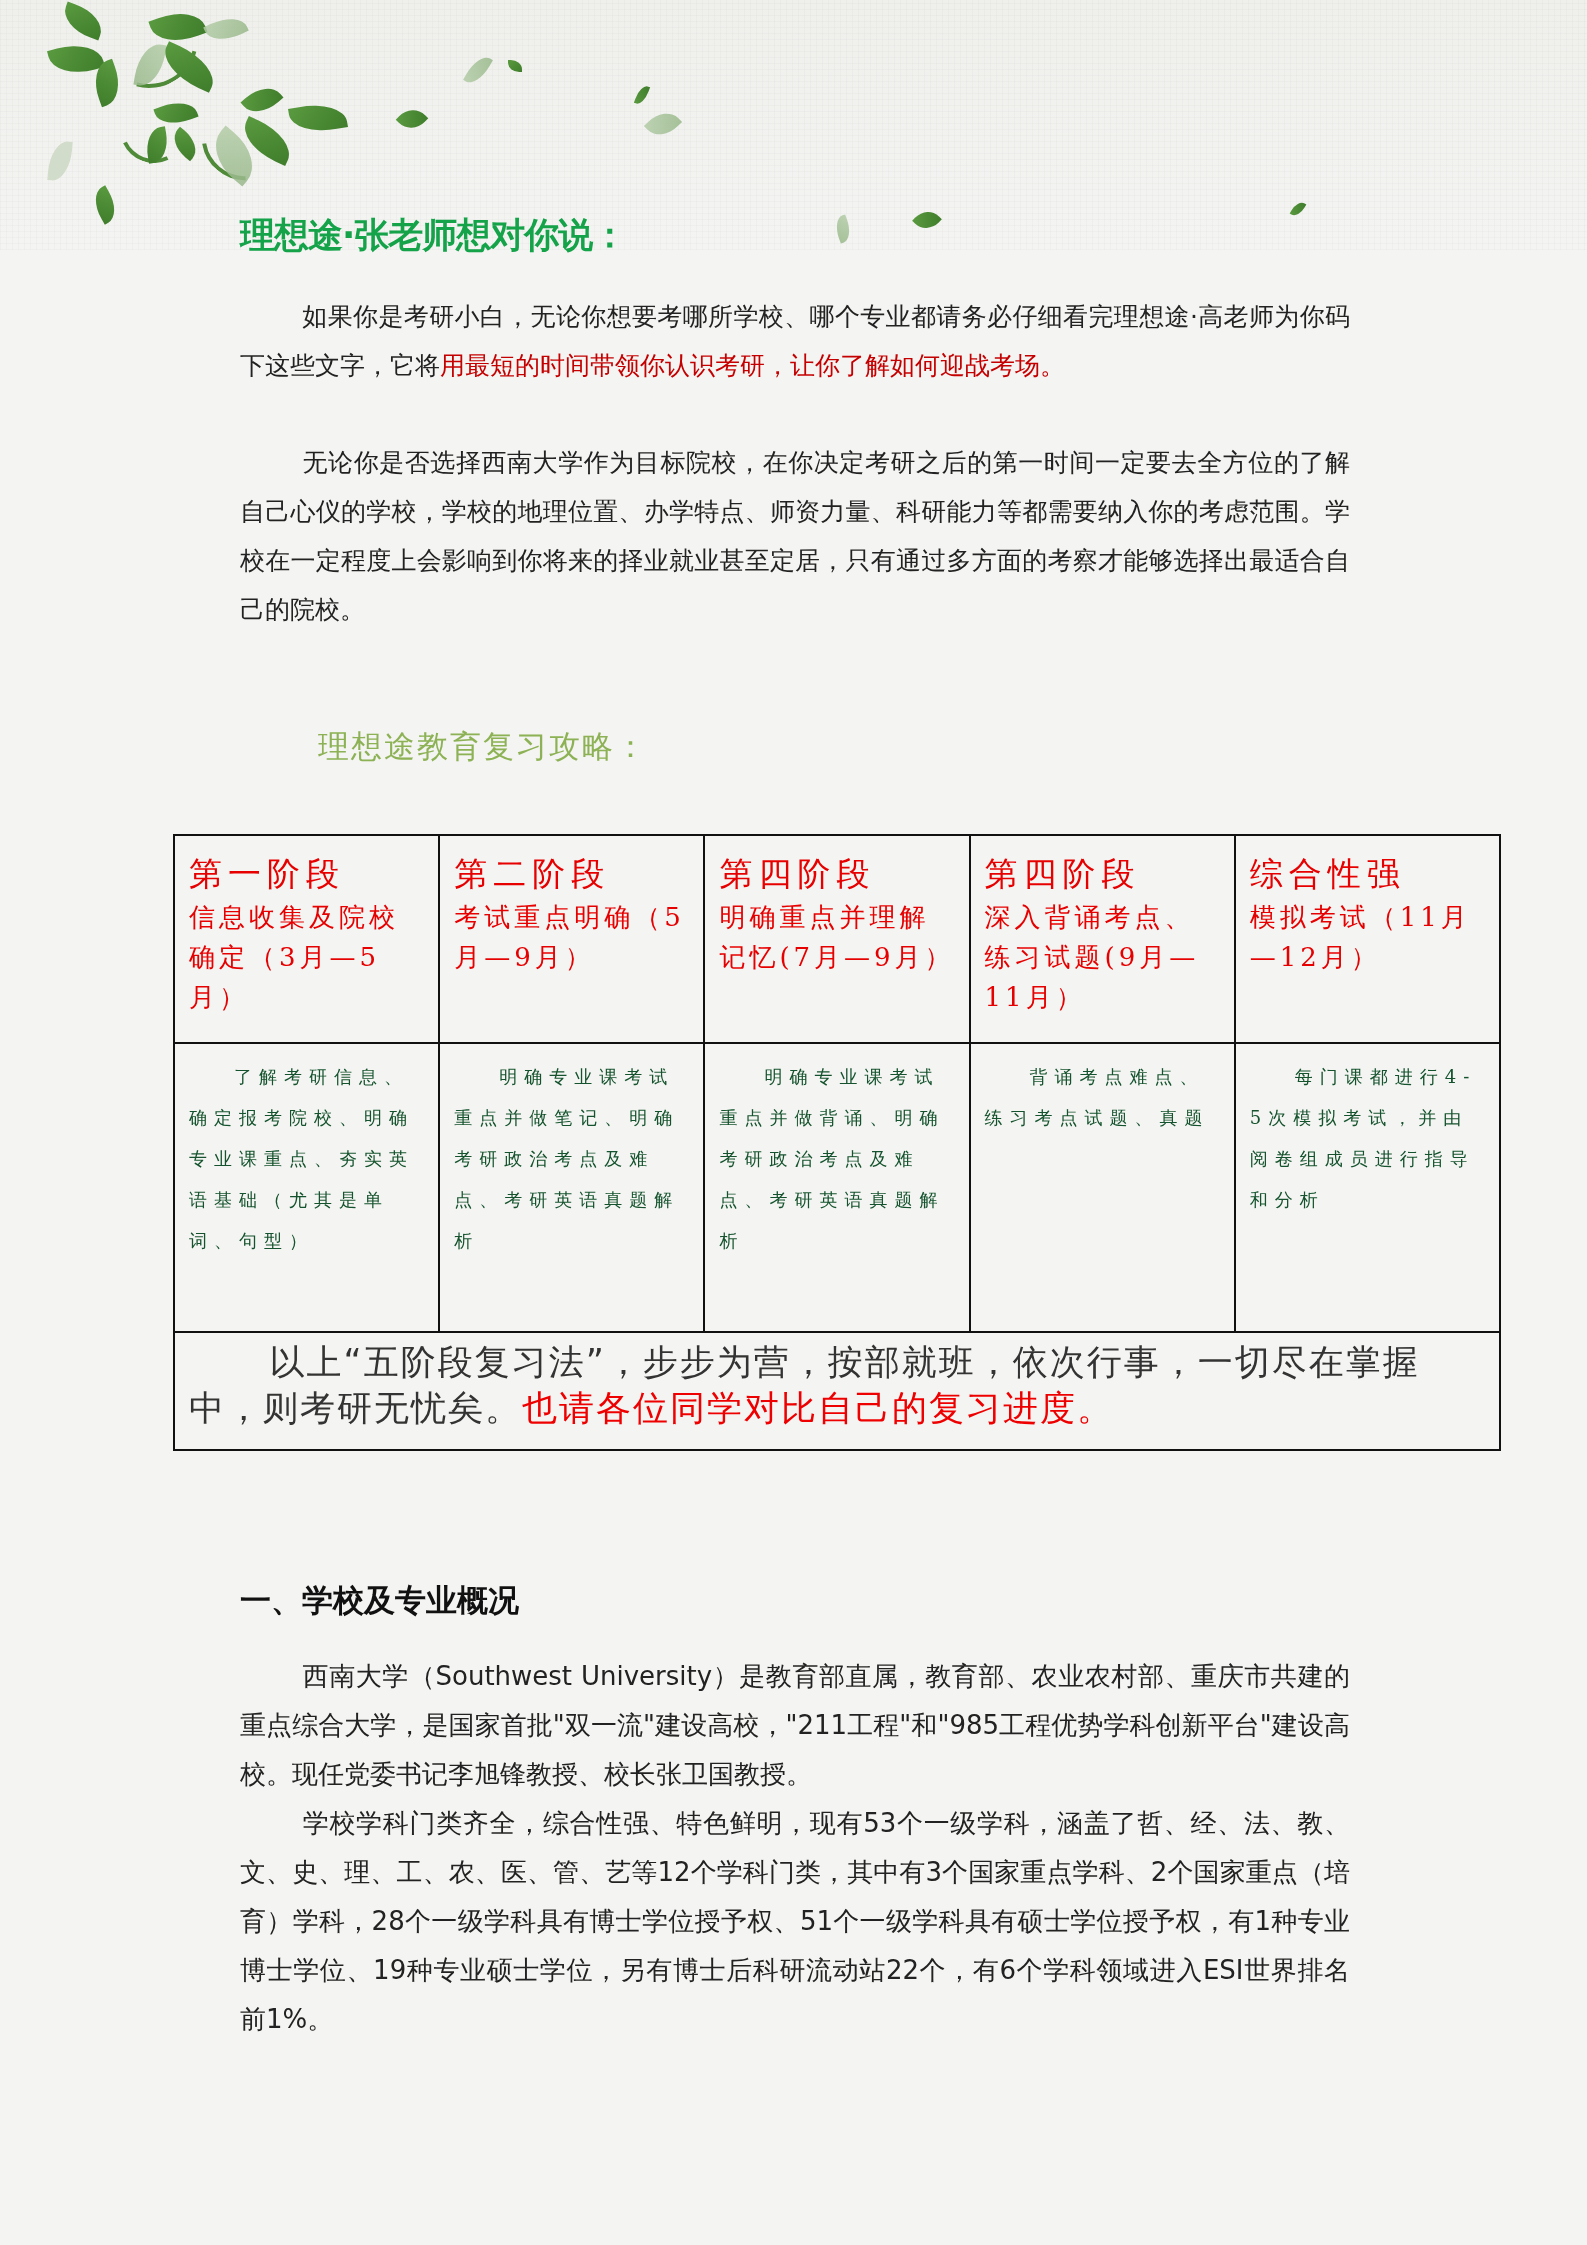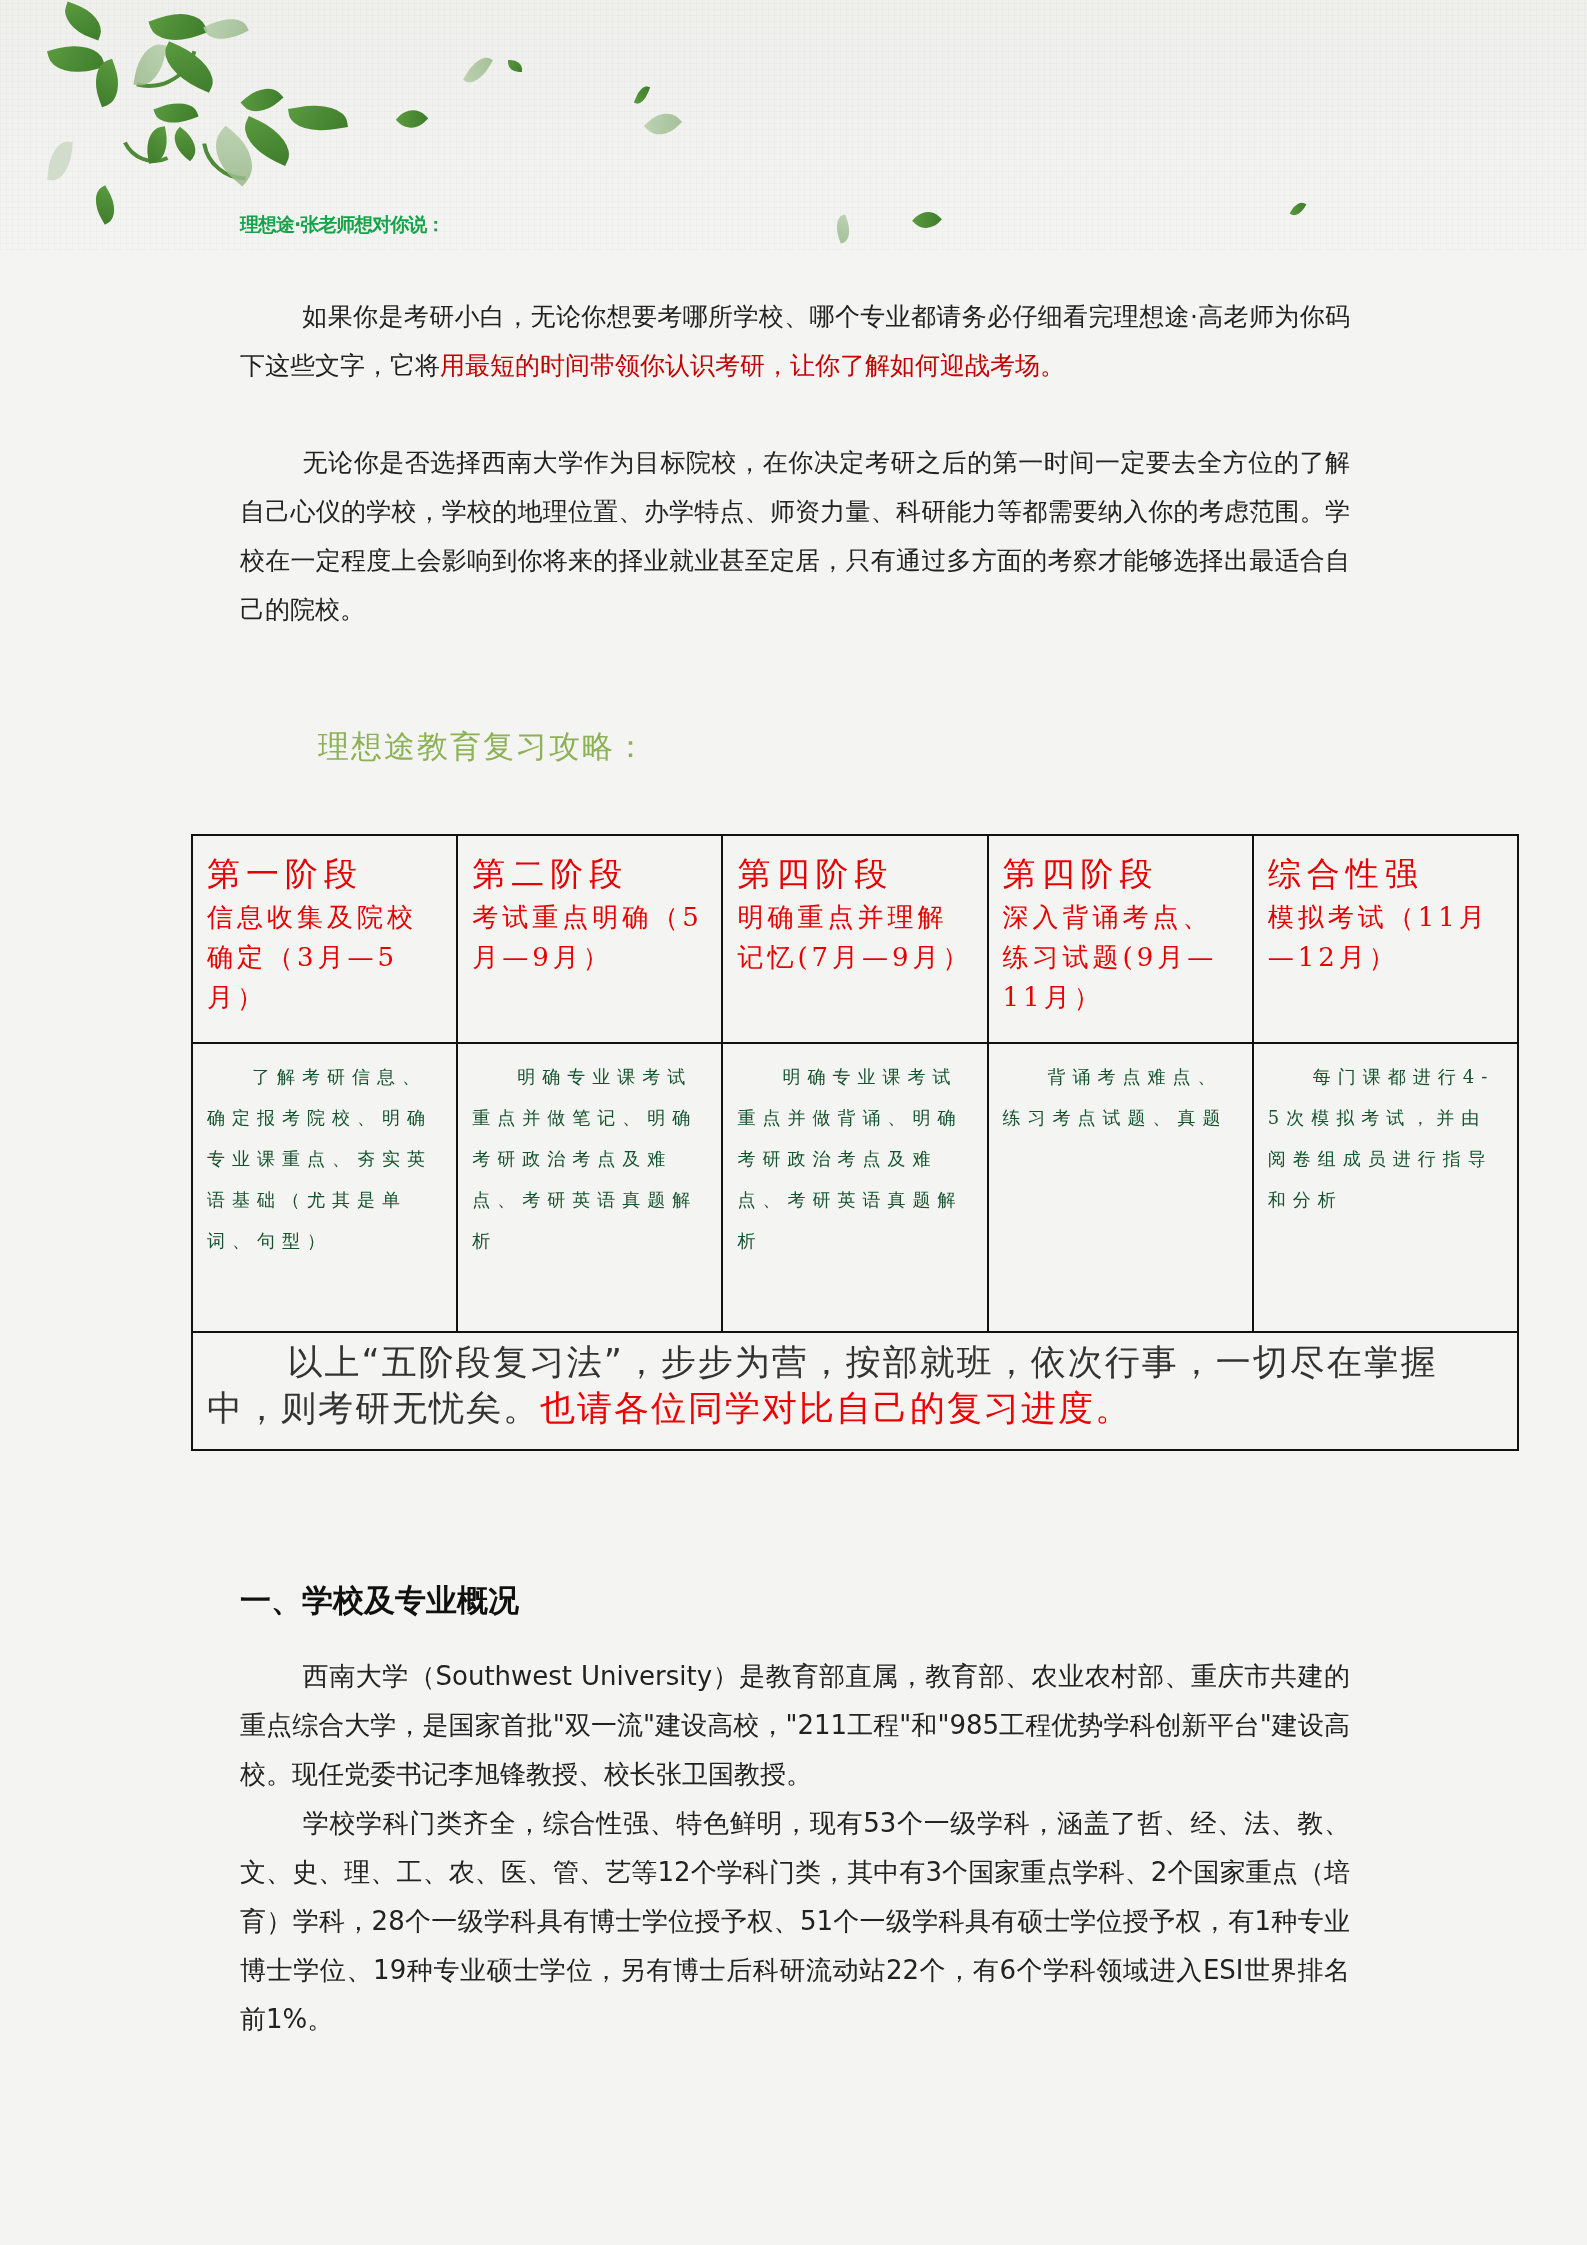--- a/index.html
+++ b/index.html
@@ -20,36 +20,36 @@
     position: absolute; border-radius: 0 80% 0 80%;
     background: linear-gradient(135deg, #5a9a3f, #3f7d2b);
   }
   .leaf.light { background: linear-gradient(135deg, #b3cca7, #98b88a); opacity: .85; }
   .leaf.pale { background: #d2dcca; }
   .vine { position: absolute; border: 4px solid #4e8a37; border-color: #4e8a37 transparent transparent transparent; border-radius: 50%; }
 
   .title-green {
     position: absolute; left: 240px; top: 212px;
     font-family: "DejaVu Sans", "Liberation Sans", sans-serif;
-    font-weight: bold; font-size: 19px; color: #15a34a; letter-spacing: -1px;
+    font-weight: bold; font-size: 35px; color: #15a34a; letter-spacing: -1px;
   }
   .para {
     position: absolute; left: 240px; width: 1110px;
     font-size: 25px; line-height: 49px; text-align: justify;
     font-family: "DejaVu Sans", "Liberation Sans", sans-serif;
     color: #222;
   }
   .para .indent { display: inline-block; width: 62px; }
   .red { color: #c40000; }
   .strategy-title {
     position: absolute; left: 318px; top: 726px;
     font-size: 31px; color: #8db255; letter-spacing: 2px; text-align: right;
   }
   table.plan {
-    position: absolute; left: 191px; top: 834px; width: 1328px;
+    position: absolute; left: 173px; top: 834px; width: 1328px;
     border-collapse: collapse; table-layout: fixed;
   }
   table.plan td {
     border: 2px solid #111; vertical-align: top;
     padding: 12px 10px 10px 14px;
   }
   .stage-name { font-size: 33px; color: #e60000; letter-spacing: 6px; line-height: 44px; margin-top: 4px; }
   .stage-sub { font-size: 26px; color: #e60000; letter-spacing: 4px; line-height: 40px; margin-top: 1px; }
   .stage-body { font-size: 18px; color: #14532d; letter-spacing: 7px; line-height: 41px; text-indent: 2.5em; }
   tr.hdr td { height: 184px; }

